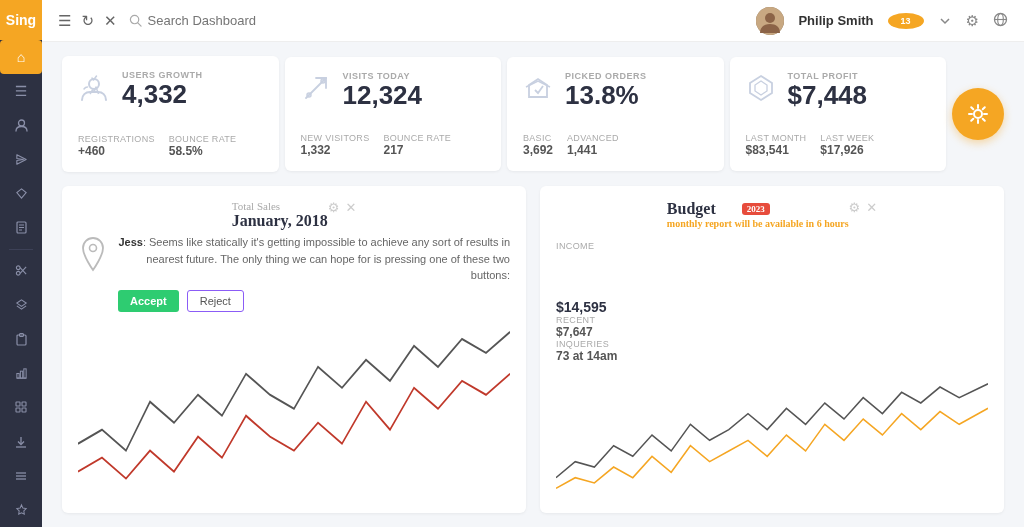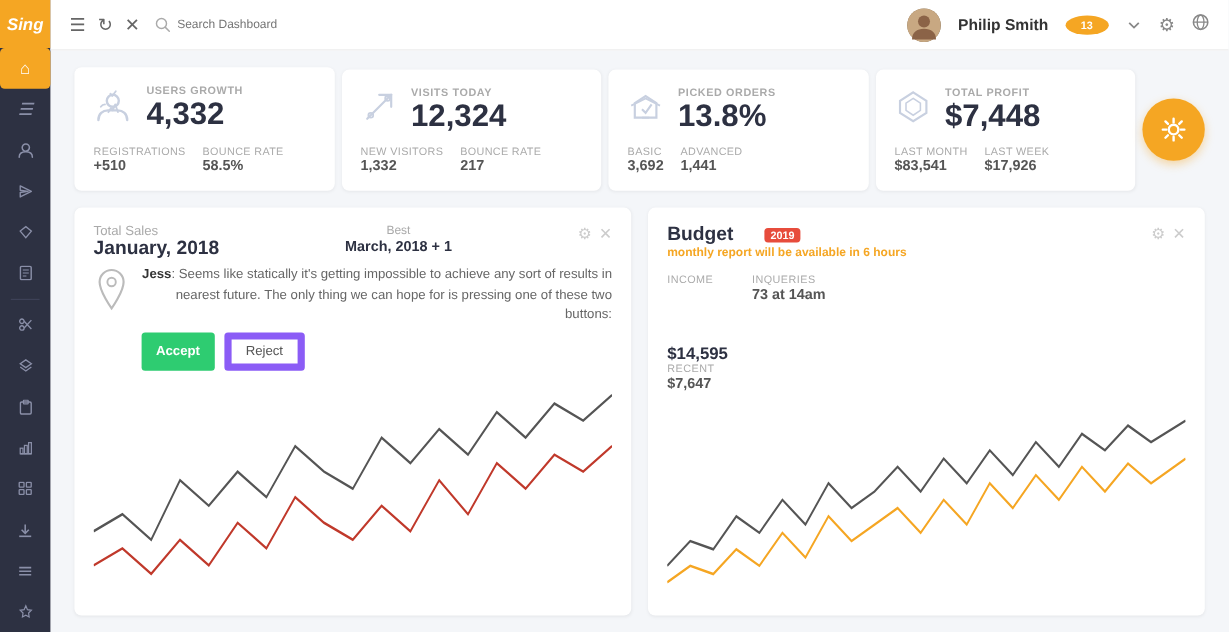--- a/index.html
+++ b/index.html
@@ -7,21 +7,20 @@
 
     
     .sidebar {
       width: 42px;
       background: #2d3142;
       display: flex;
       flex-direction: column;
       align-items: center;
       padding: 0;
       flex-shrink: 0;
-      font-style: italic;
     }
     .sidebar-logo {
       background: #f5a623;
       width: 42px;
       height: 42px;
       display: flex;
       align-items: center;
       justify-content: center;
       color: white;
       font-weight: bold;
@@ -76,21 +75,21 @@
     }
     .topbar-search {
       display: flex;
       align-items: center;
       gap: 6px;
       flex: 1;
     }
     .topbar-search input {
       border: none;
       outline: none;
-      font-size: 10px;
+      font-size: 13px;
       color: #404040;
       background: transparent;
       width: 200px;
     }
     .topbar-right {
       display: flex;
       align-items: center;
       gap: 14px;
       margin-left: auto;
     }
@@ -135,21 +134,21 @@
       padding: 14px 20px;
       display: flex;
       flex-direction: column;
       gap: 14px;
     }
 
     
     .stats-row {
       display: flex;
       gap: 6px;
-      align-items: flex-end;
+      align-items: center;
     }
     .stat-card {
       background: white;
       border-radius: 6px;
       padding: 14px 16px;
       flex: 1;
       box-shadow: 0 1px 3px rgba(0,0,0,0.06);
     }
     .stat-card-top {
       display: flex;
@@ -182,20 +181,21 @@
     }
     .stat-sub {
       display: flex;
       flex-direction: column;
     }
     .stat-sub-label {
       font-size: 9px;
       color: #aaa;
       text-transform: uppercase;
       letter-spacing: 0.3px;
+      margin-top: 13px;
     }
     .stat-sub-value {
       font-size: 12px;
       font-weight: 600;
       color: #555;
     }
 
     
     .fab-btn {
       width: 52px;
@@ -226,22 +226,23 @@
       flex: 1;
       box-shadow: 0 1px 3px rgba(0,0,0,0.06);
       display: flex;
       flex-direction: column;
       padding: 14px 16px;
       overflow: hidden;
     }
     .chart-header {
       display: flex;
       align-items: flex-start;
-      justify-content: space-between;
+      justify-content: center;
       margin-bottom: 4px;
+      font-family: Liberation Serif, serif;
     }
     .chart-title {
       font-size: 11px;
       color: #aaa;
     }
     .chart-subtitle {
       font-size: 16px;
       font-weight: 700;
       color: #2d3142;
     }
@@ -292,21 +293,21 @@
       border: none;
       padding: 4px 12px;
       border-radius: 3px;
       font-size: 11px;
       cursor: pointer;
       font-weight: 600;
     }
     .btn-reject {
       background: white;
       color: #555;
-      border: 6px solid #8b5cf6;
+      border: 1px solid #8b5cf6;
       padding: 4px 12px;
       border-radius: 3px;
       font-size: 11px;
       cursor: pointer;
     }
 
     
     .chart-svg-area {
       flex: 1;
       min-height: 0;
@@ -327,22 +328,22 @@
       margin-left: 6px;
     }
     .budget-subtitle {
       font-size: 10px;
       color: #888;
       margin-bottom: 8px;
     }
     .budget-subtitle span { color: #f5a623; font-weight: 600; }
     .budget-stats {
       display: flex;
-      gap: 20px;
       margin-bottom: 8px;
+      flex-direction: column;
     }
     .budget-stat-label {
       font-size: 9px;
       color: #aaa;
       text-transform: uppercase;
       letter-spacing: 0.4px;
     }
     .budget-stat-val {
       font-size: 14px;
       font-weight: 700;
@@ -499,21 +500,21 @@
               </svg>
           </div>
           <div class="stat-main">
             <div class="stat-label">USERS GROWTH</div>
             <div class="stat-value">4,332</div>
           </div>
         </div>
         <div class="stat-sub-row">
           <div class="stat-sub">
             <span class="stat-sub-label">Registrations</span>
-            <span class="stat-sub-value">+510</span>
+            <span class="stat-sub-value">+460</span>
           </div>
           <div class="stat-sub">
             <span class="stat-sub-label">Bounce Rate</span>
             <span class="stat-sub-value">58.5%</span>
           </div>
         </div>
       </div>
 
       <div class="stat-card">
         <div class="stat-card-top">
@@ -604,24 +605,20 @@
     </div>
 
     <div class="bottom-row">
 
       <div class="chart-card">
         <div class="chart-header">
           <div>
             <div class="chart-title">Total Sales</div>
             <div class="chart-subtitle">January, 2018</div>
           </div>
-          <div style="text-align:center">
-            <div class="chart-best">Best</div>
-            <div class="chart-best-val">March, 2018 + 1</div>
-          </div>
           <div class="chart-actions">
             <span>⚙</span>
             <span>✕</span>
           </div>
         </div>
         <div class="msg-box">
           <div class="msg-icon">
             <svg width="30" height="36" viewBox="0 0 30 36" fill="none">
                 <path d="M15 2C9.5 2 5 6.5 5 12c0 8 10 22 10 22s10-14 10-22c0-5.5-4.5-10-10-10z" stroke="#bbb" stroke-width="1.8" fill="none"></path>
                 <circle cx="15" cy="12" r="3.5" stroke="#bbb" stroke-width="1.6" fill="none"></circle>
@@ -645,21 +642,21 @@
             <polyline points="0,110 25,100 50,115 75,95 100,110 125,85 150,100 175,70 200,85 225,95 250,75 275,90 300,60 325,80 350,50 375,65 400,45 425,55 450,40" fill="none" stroke="#c0392b" stroke-width="1.5"></polyline>
           </svg>
         </div>
       </div>
 
       <div class="chart-card">
         <div class="chart-header">
           <div>
             <div style="display:flex;align-items:center;gap:20px">
               <span class="chart-subtitle">Budget</span>
-              <span class="budget-badge">2019</span>
+              <span class="budget-badge">2023</span>
             </div>
             <div class="budget-subtitle">
               <span>monthly report will be available in</span> <span style="color:#f5a623;font-weight:600;">6 hours</span>
             </div>
           </div>
           <div class="chart-actions">
             <span>⚙</span>
             <span>✕</span>
           </div>
         </div>

